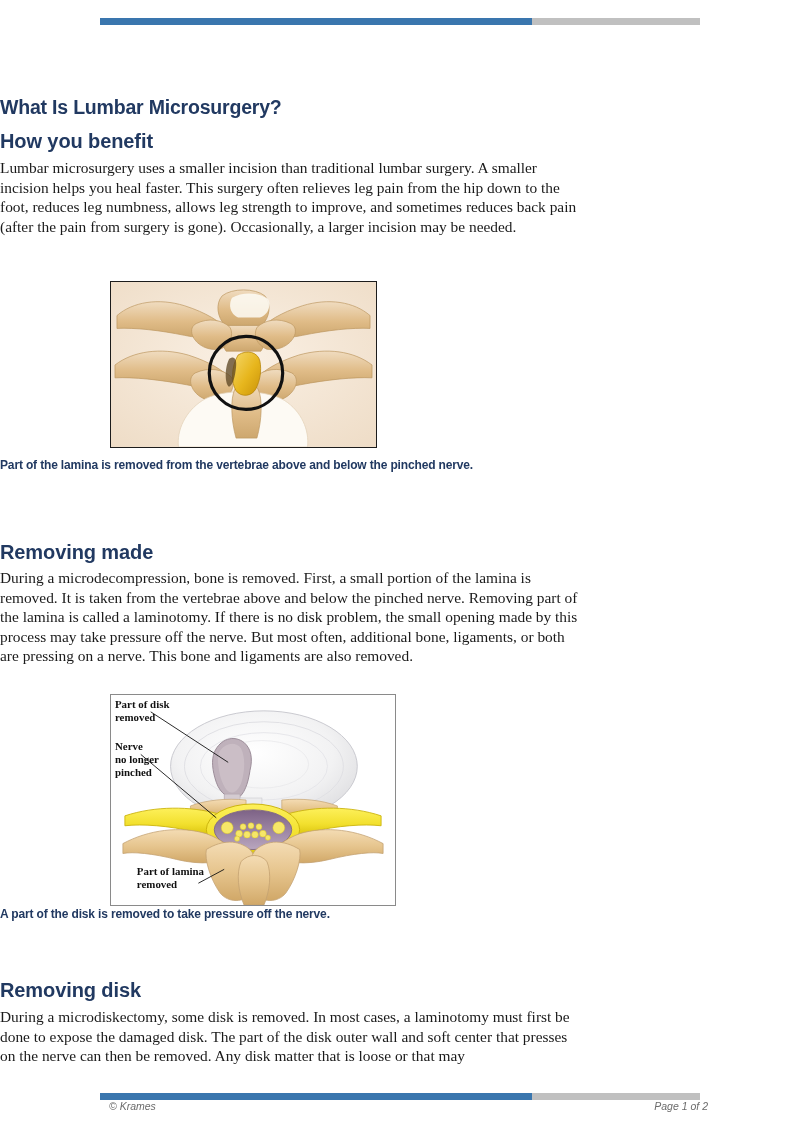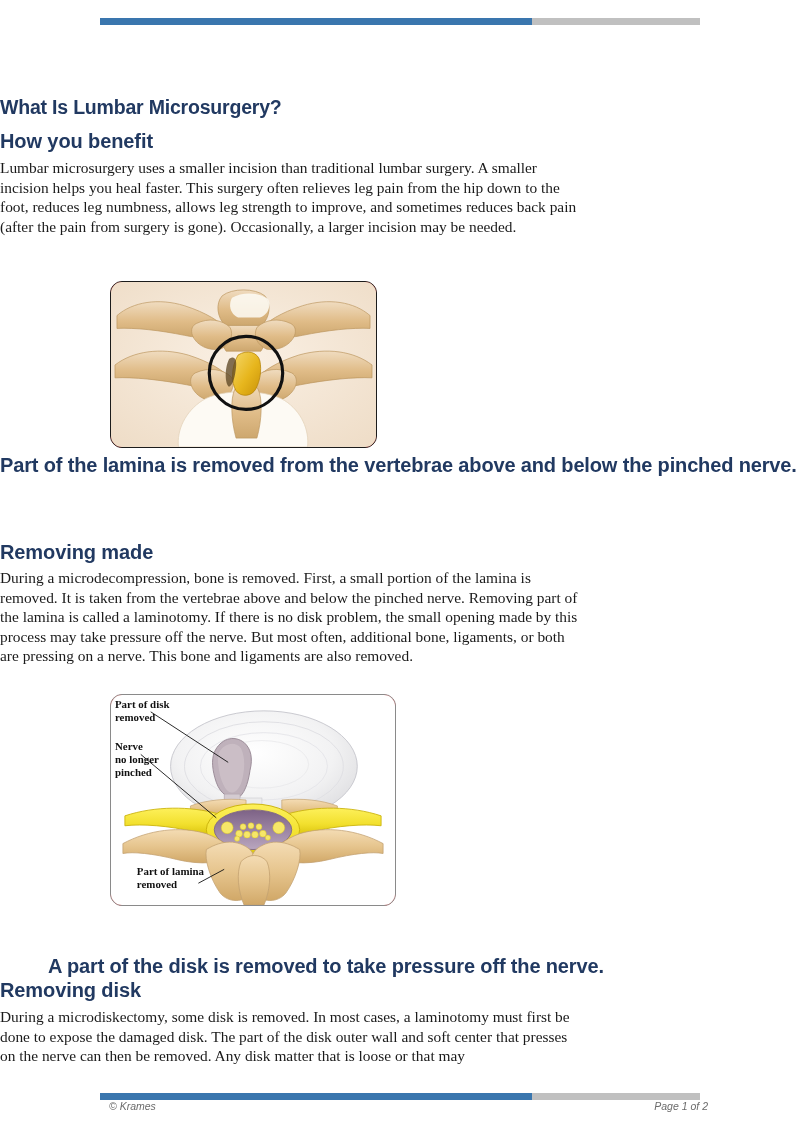--- a/index.html
+++ b/index.html
@@ -76,40 +76,39 @@
     left: 0;
     width: 582px;
     text-align: left;
   }
   #para-benefit { top: 158px; }
   #para-bone    { top: 568px; }
   #para-disk    { top: 1007px; }
 
   p.figure-caption {
     font-family: "Liberation Sans", sans-serif;
-    font-size: 20px;
+    font-size: 12px;
     font-weight: bold;
     line-height: 20.5px;
     color: #213961;
     margin: 0;
     padding: 0;
     position: absolute;
     left: 0;
     letter-spacing: -0.15px;
   }
   #caption-1 { top: 455px; }
-  #caption-2 { top: 956px; margin-left: 48px; }
+  #caption-2 { top: 904px; }
 
   
   .figure-frame {
     position: absolute;
     box-sizing: border-box;
     background: #b91c1c;
     overflow: hidden;
-    border-radius: 12px;
   }
   #figure-1 {
     left: 110px;
     top: 281px;
     width: 267px;
     height: 167px;
     border: 1.5px solid #1c1c1c;
   }
   #figure-2 {
     left: 110px;

